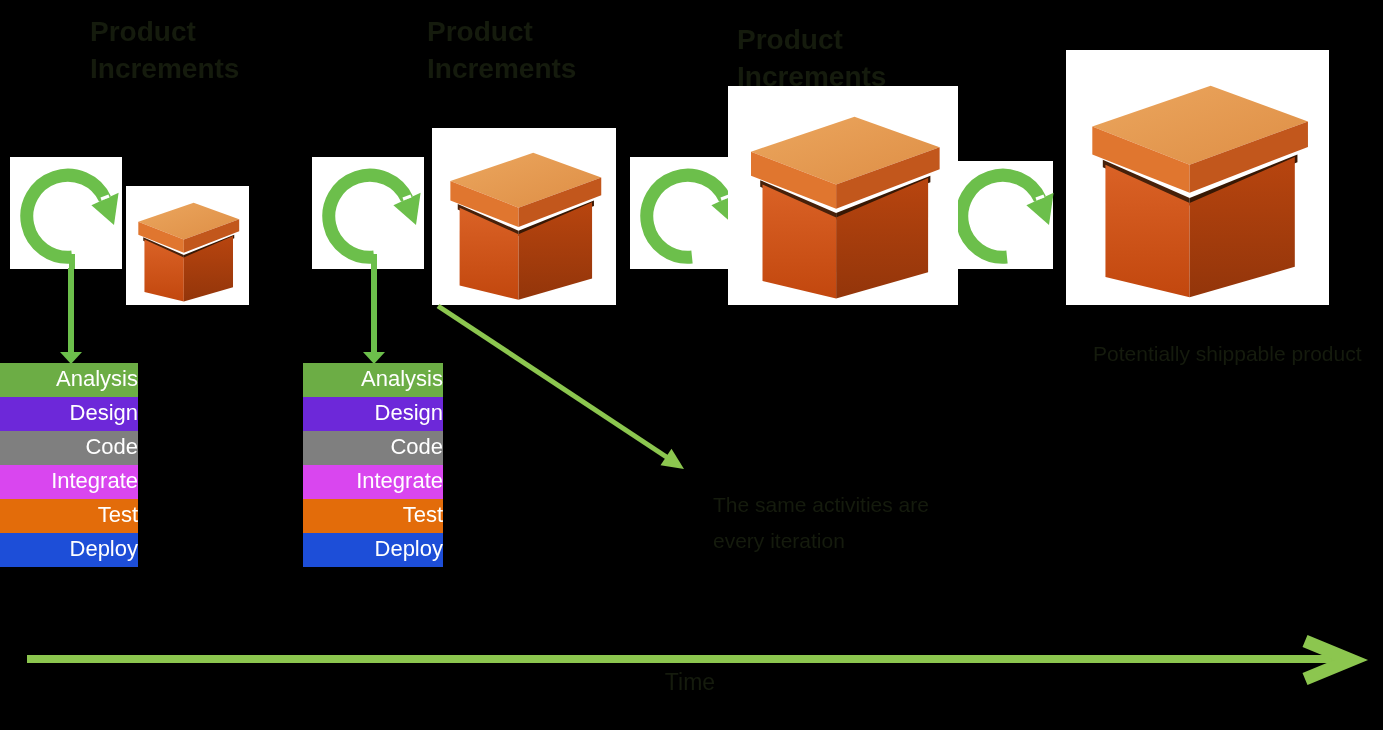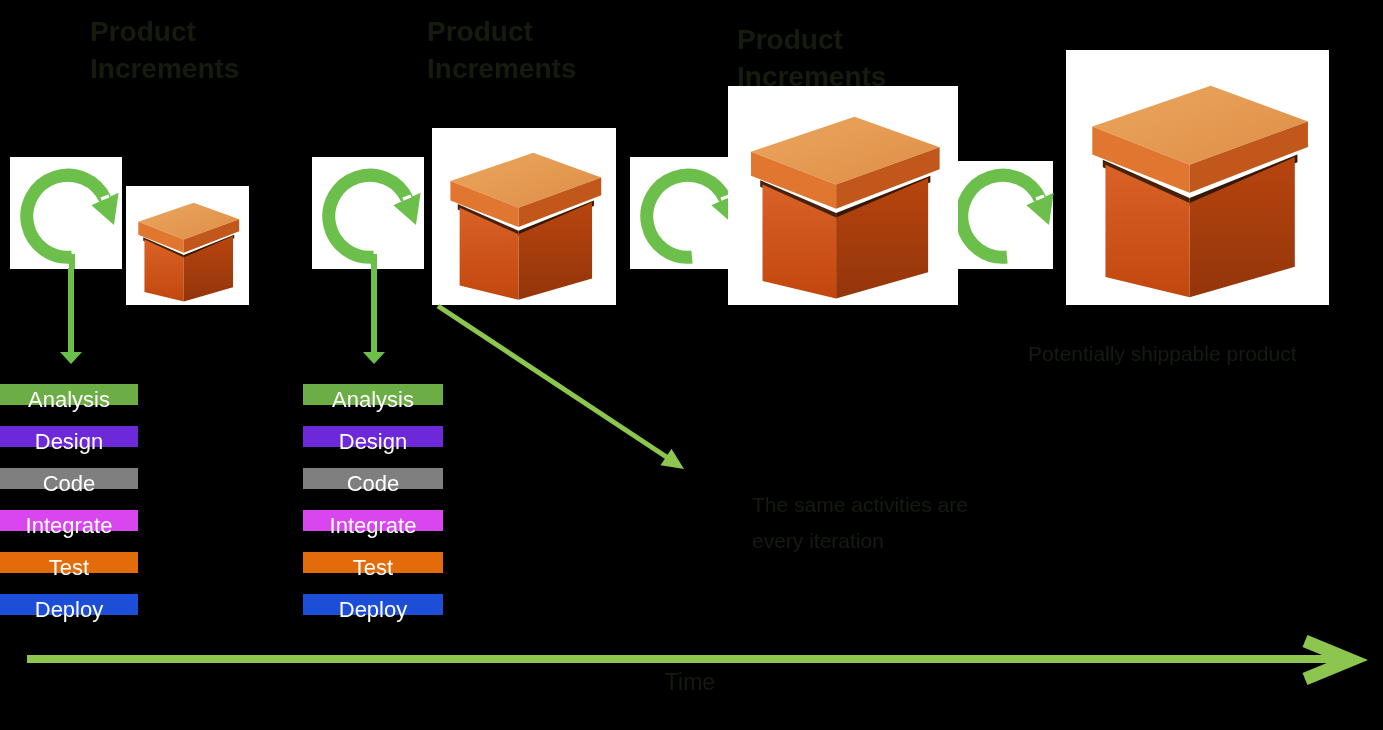--- a/index.html
+++ b/index.html
@@ -20,21 +20,21 @@
   
   .boxcard svg{display:block;width:100%;height:100%;}
 
   
   .stem{width:6px;background:#6CBF4B;}
   .stem-head{width:0;height:0;border-left:11px solid transparent;
              border-right:11px solid transparent;border-top:12px solid #6CBF4B;}
 
   
   .process-list{display:flex;flex-direction:column;}
-  .process-row{height:21px;line-height:31px;text-align:center;color:#fff;font-size:22px;margin-top:21px;}
+  .process-row{height:34px;line-height:31px;text-align:right;color:#fff;font-size:22px;}
   .row-analysis{background:#6CAD45;}
   .row-design{background:#6d28d9;}
   .row-code{background:#7F7F7F;}
   .row-integrate{background:#d946ef;}
   .row-test{background:#E36C0A;}
   .row-deploy{background:#1d4ed8;}
 
   
   .timeline{height:8px;background:#8CC64F;}
 </style>
@@ -178,26 +178,26 @@
     <div class="process-row row-integrate">Integrate</div>
     <div class="process-row row-test">Test</div>
     <div class="process-row row-deploy">Deploy</div>
   </div>
 
   <svg class="abs" style="left:430px;top:300px;" width="265" height="180">
     <line x1="8" y1="6" x2="238" y2="158" stroke="#8CC64F" stroke-width="5"></line>
     <polygon points="230.5,165.3 241.5,148.7 254,169" fill="#8CC64F"></polygon>
   </svg>
 
-  <div class="abs ghost note" style="left:752px;top:487px;width:280px;">
+  <div class="abs ghost note" style="left:713px;top:487px;width:280px;">
     <div>The same activities are</div>
     <div>every iteration</div>
   </div>
 
-  <div class="abs ghost note" style="left:1028px;top:336px;width:280px;">Potentially shippable product</div>
+  <div class="abs ghost note" style="left:1093px;top:336px;width:280px;">Potentially shippable product</div>
 
   <div class="abs timeline" style="left:27px;top:655px;width:1311px;"></div>
   <svg class="abs" style="left:1295px;top:632px;" width="88" height="58">
     <polyline points="10,9 56,28 10,47" stroke="#8CC64F" stroke-width="13" fill="none"></polyline>
   </svg>
 
   <div class="abs ghost time-label" style="left:635px;top:669px;">Time</div>
 
 </div>
 

